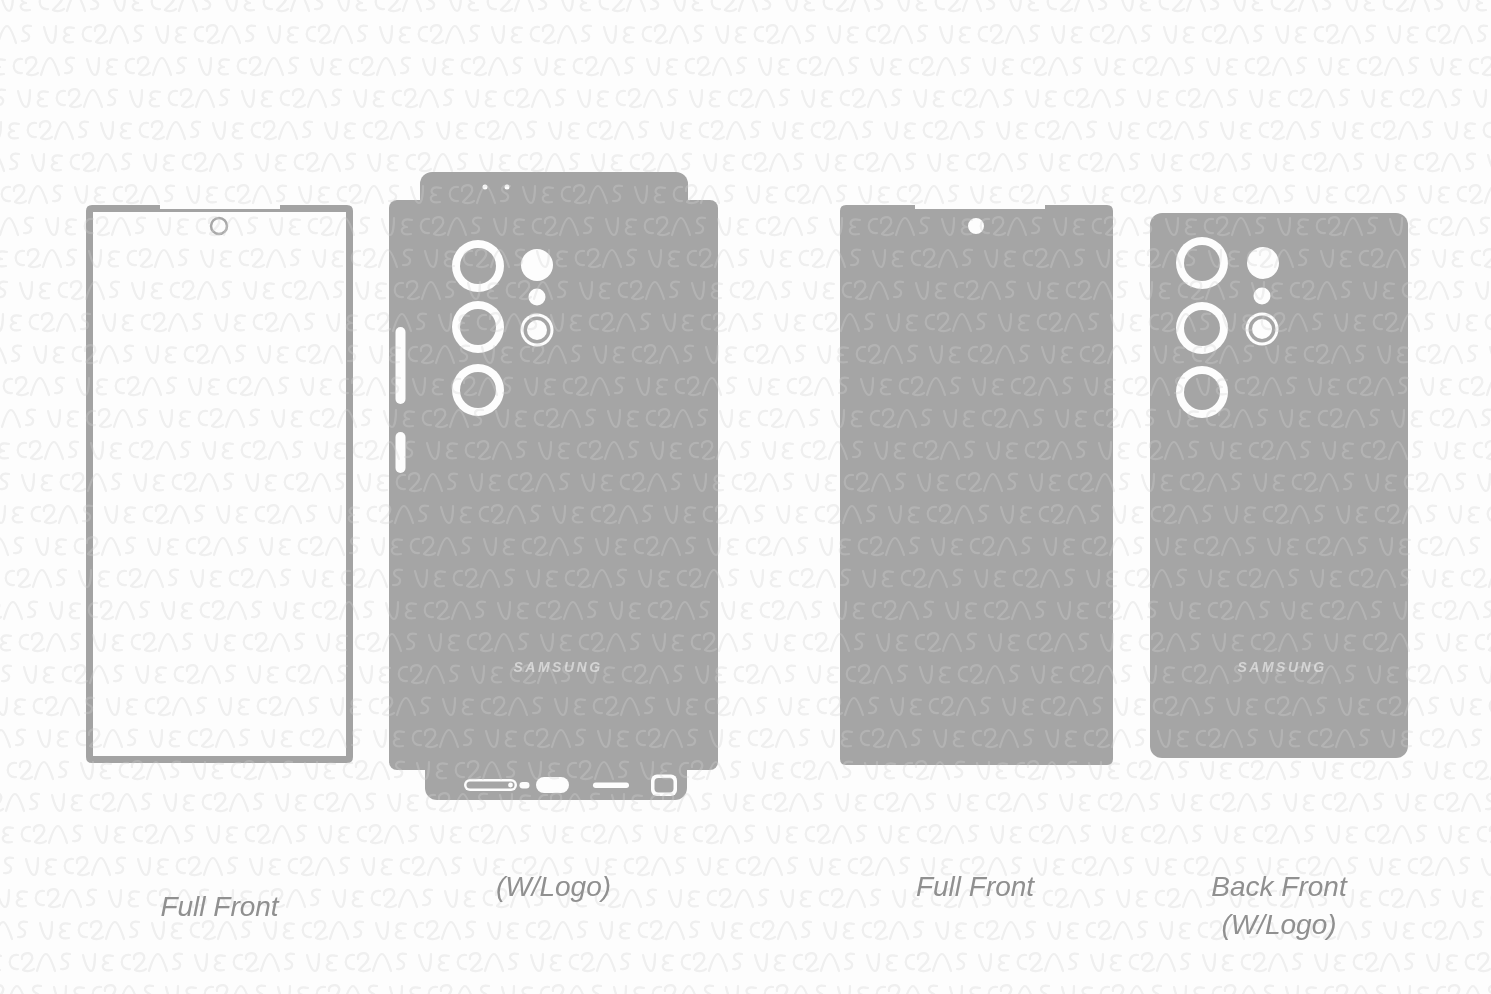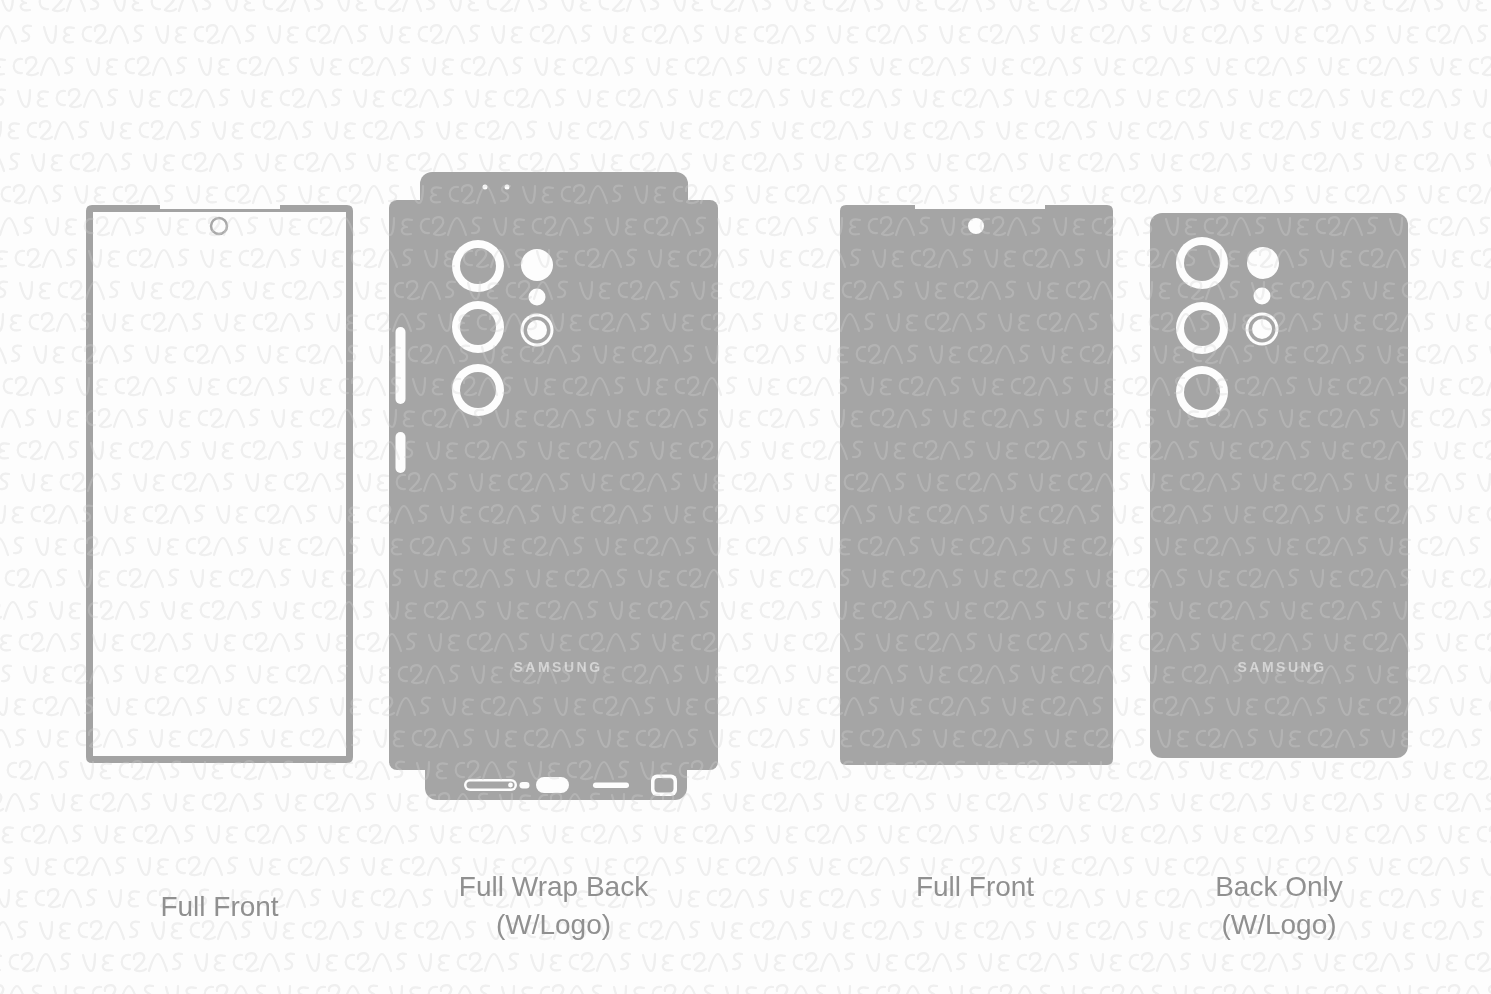--- a/index.html
+++ b/index.html
@@ -1,17 +1,17 @@
 <!DOCTYPE html>
 <html><head>
 <meta charset="utf-8">
 <style>
   html,body{margin:0;padding:0;background:#fdfdfd;}
   .stage{position:relative;width:1491px;height:994px;overflow:hidden;background:#fdfdfd;
-         font-family:"Liberation Sans",sans-serif;}
+         font-family:"Liberation Sans",sans-serif;font-style:italic;}
   svg.layer{position:absolute;left:0;top:0;pointer-events:none;}
   .labels{position:absolute;left:0;top:16px;width:100%;height:100%;}
   .tpl-label{position:absolute;text-align:center;color:#909090;font-size:28px;line-height:38px;}
   .tpl-label .l1,.tpl-label .l2{display:block;}
   .label-full-front{left:86px;width:267px;top:872px;}
   .label-full-wrap-back{left:389px;width:329px;top:852px;}
   .label-full-front-transparent{left:775px;width:400px;top:852px;}
   .label-back-only{left:1150px;width:258px;top:852px;}
   .logo-text{fill:#d3d3d3;font-family:"Liberation Sans",sans-serif;font-weight:bold;
              font-size:14px;letter-spacing:2.5px;text-anchor:middle;}
@@ -1020,24 +1020,23 @@
         <use href="#wm-tile" x="1285" y="982"></use>
         <use href="#wm-tile" x="1397" y="982"></use>
       </g>
     </svg>
 
   <div class="labels">
     <div class="tpl-label label-full-front">
       <span class="l1">Full Front</span>
     </div>
     <div class="tpl-label label-full-wrap-back">
-      <span class="l1">Full Wrap Back</span>
       <span class="l2">(W/Logo)</span>
     </div>
     <div class="tpl-label label-full-front-transparent">
       <span class="l1">Full Front</span>
     </div>
     <div class="tpl-label label-back-only">
-      <span class="l1">Back Only</span>
+      <span class="l1">Back Front</span>
       <span class="l2">(W/Logo)</span>
     </div>
   </div>
 </div>
 
 </body></html>

